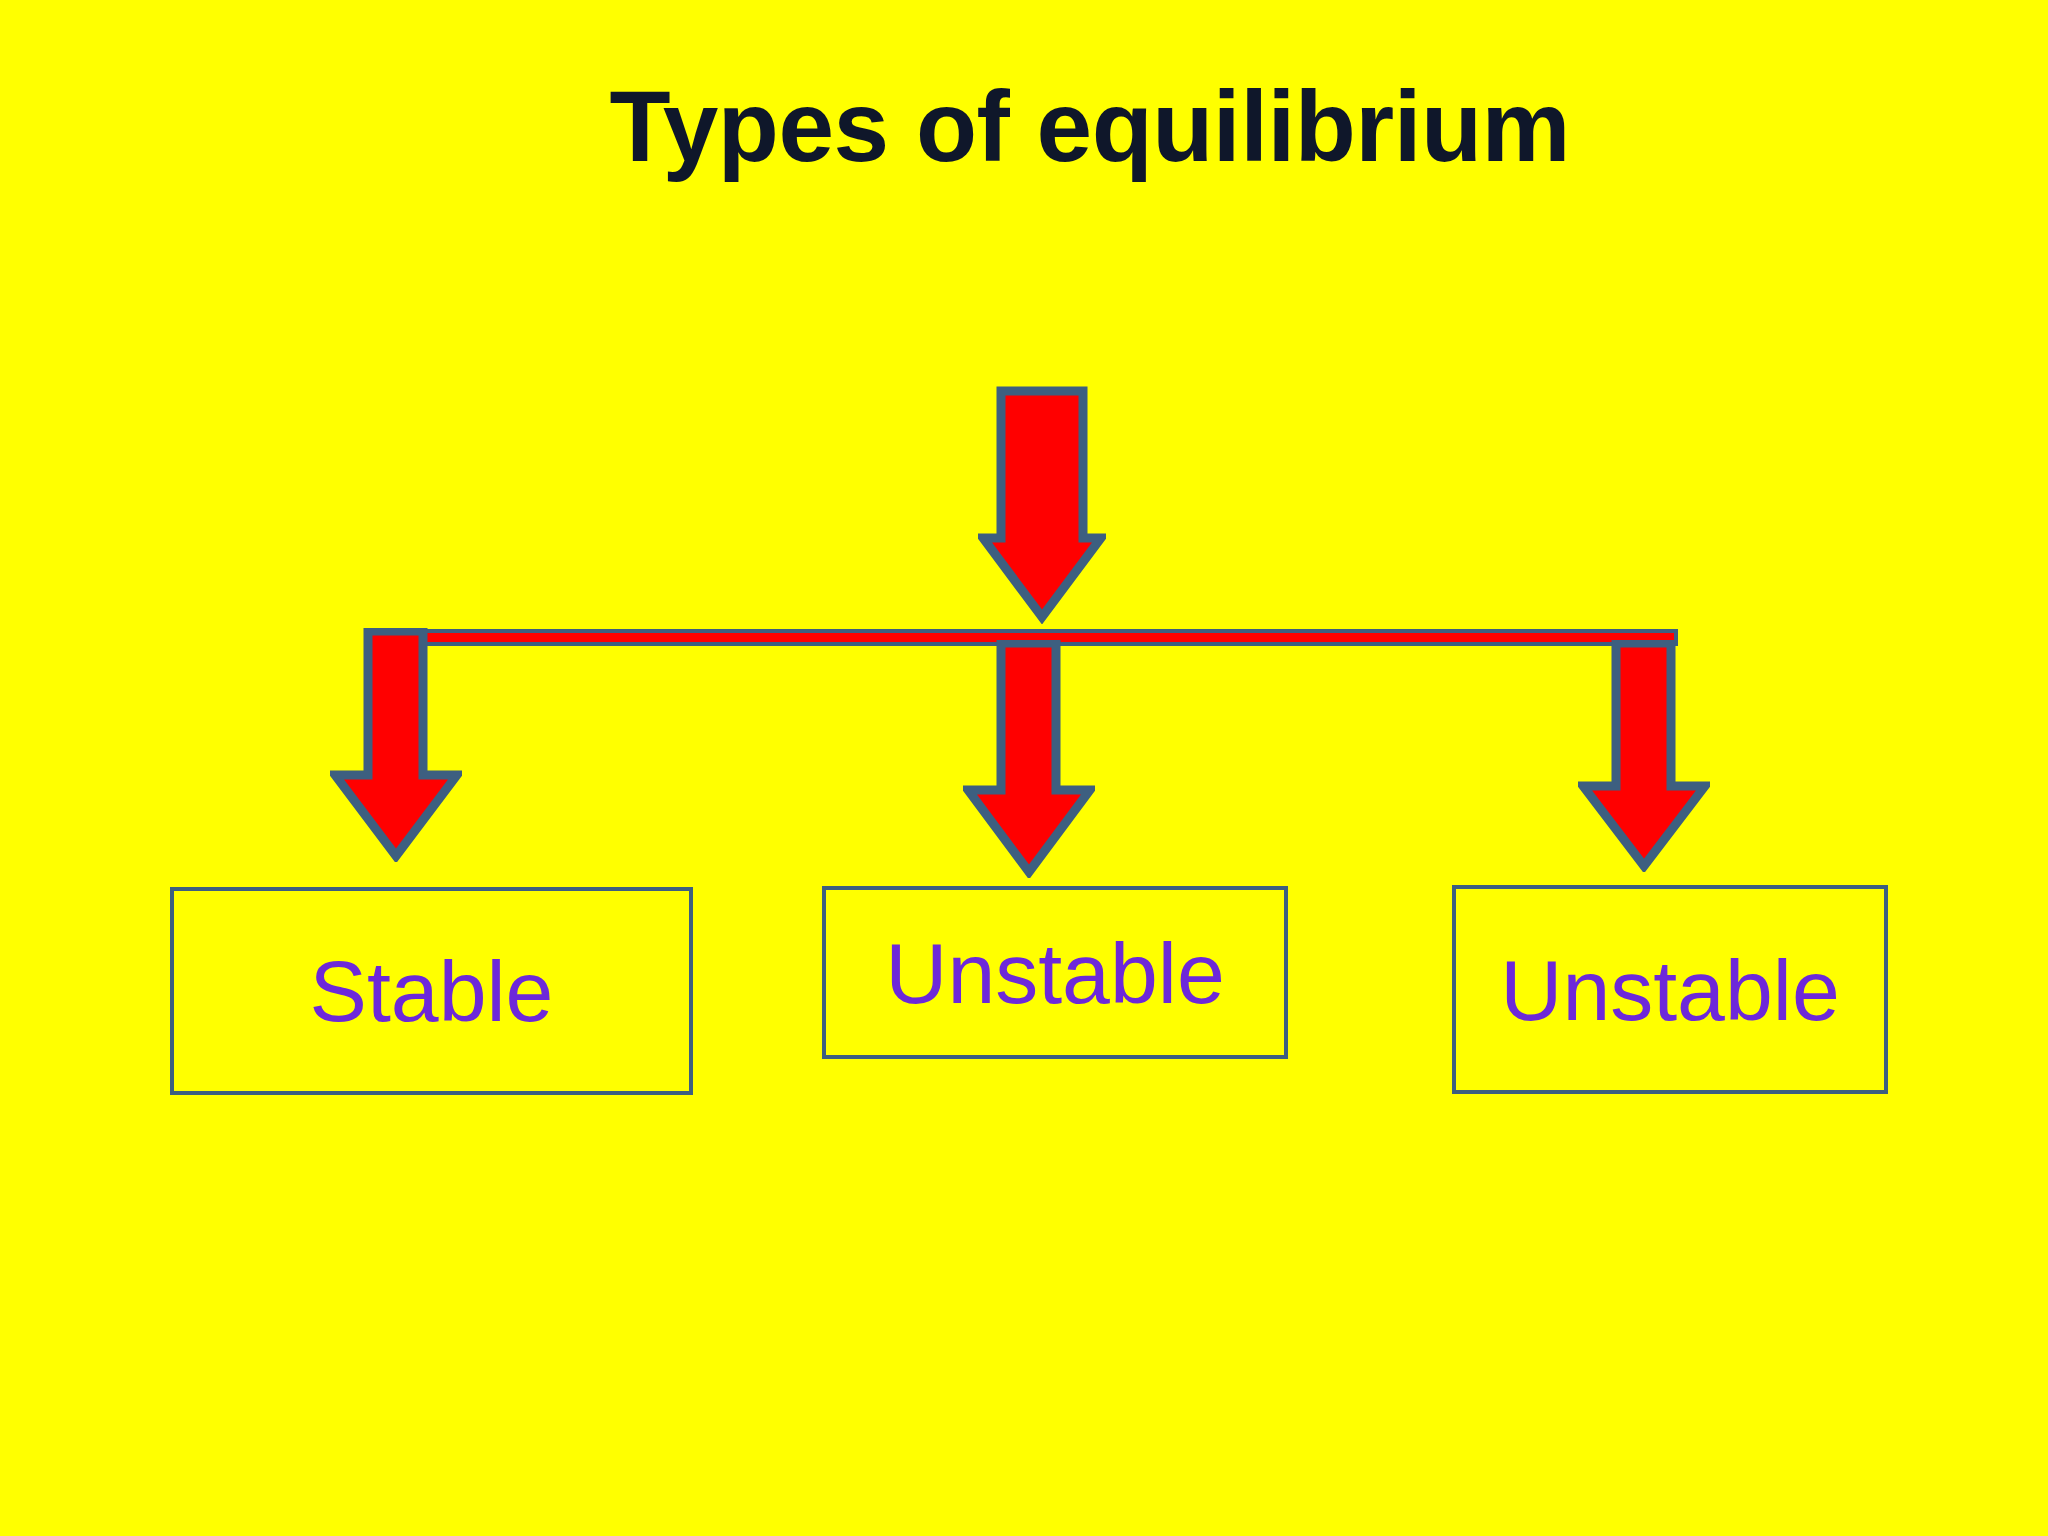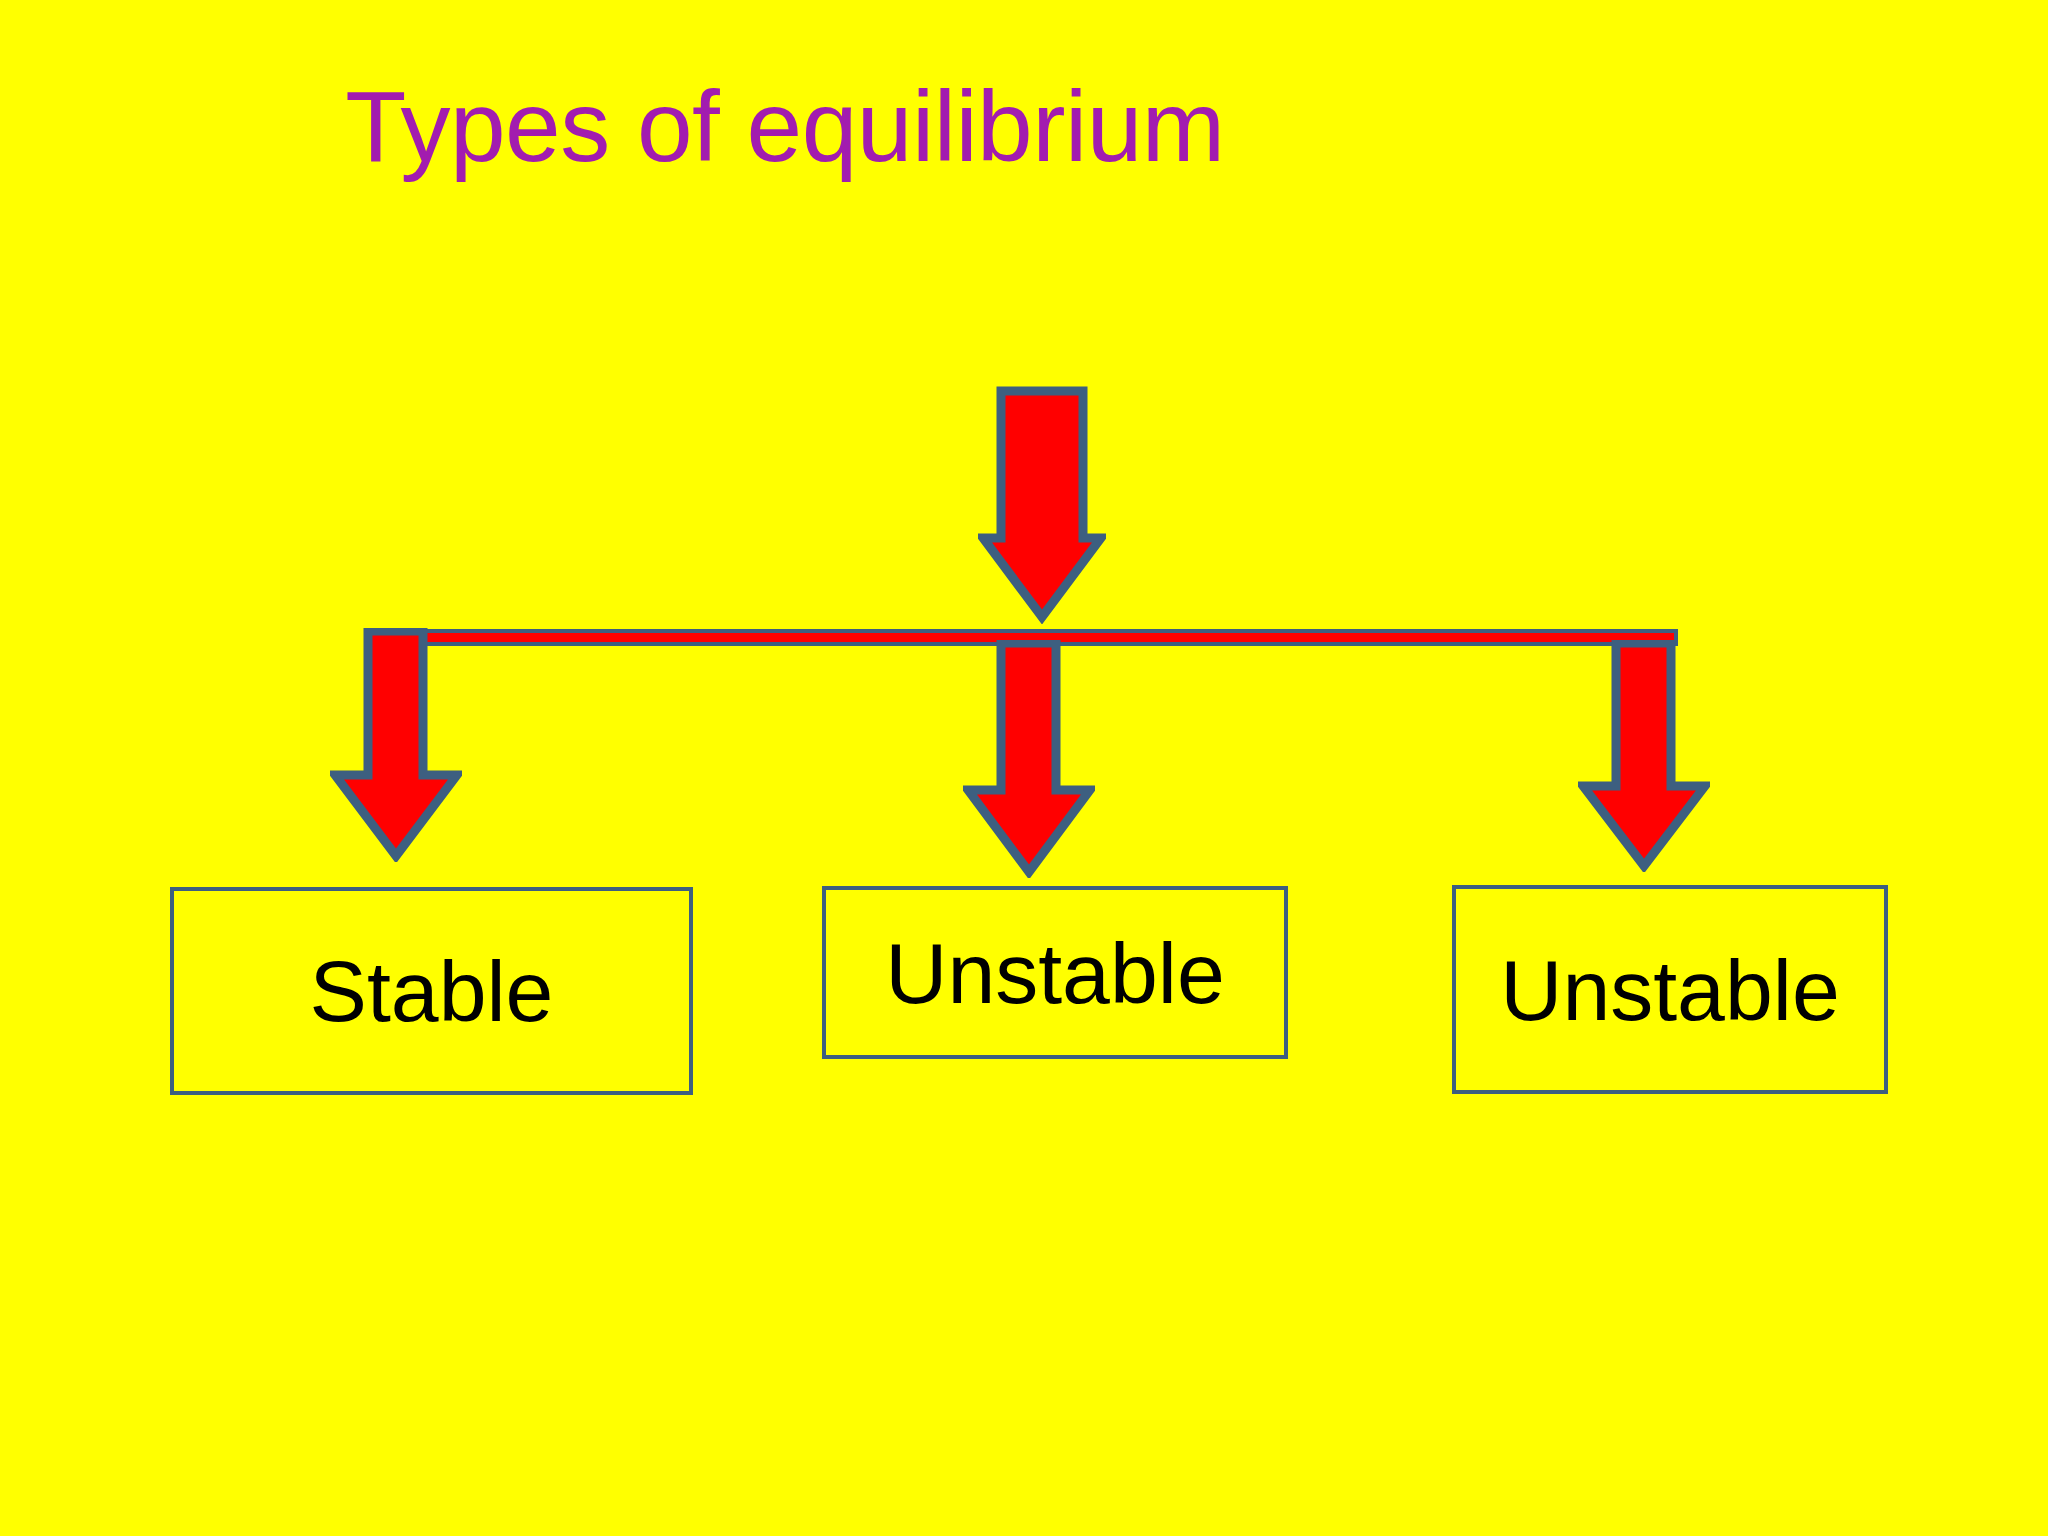--- a/index.html
+++ b/index.html
@@ -17,24 +17,24 @@
     position: relative;
     width: 2048px;
     height: 1536px;
     background: #ffff00;
   }
   #slide-title {
     position: absolute;
     left: 0;
     top: 72px;
     width: 1570px;
-    text-align: center;
-    color: #a21caf;
+    text-align: right;
+    color: #0f172a;
     font-size: 100px;
-    font-weight: 400;
+    font-weight: 700;
     line-height: 1.08;
     letter-spacing: -0.5px;
     white-space: nowrap;
   }
 
   
   .arrow-svg {
     position: absolute;
     display: block;
   }
@@ -55,21 +55,21 @@
   .outcome-box {
     position: absolute;
     box-sizing: border-box;
     background: #ffff00;
     border: 4px solid #3d5f80;
     display: flex;
     align-items: center;
     justify-content: center;
   }
   .outcome-label {
-    color: #000000;
+    color: #6d28d9;
     font-size: 86px;
     font-weight: 400;
     line-height: 1;
     white-space: nowrap;
   }
   #box-stable   { left: 170px;  top: 887px; width: 523px; height: 208px; }
   #box-unstable { left: 822px;  top: 886px; width: 466px; height: 173px; }
   #box-neutral  { left: 1452px; top: 885px; width: 436px; height: 209px; }
 </style>
 </head>

